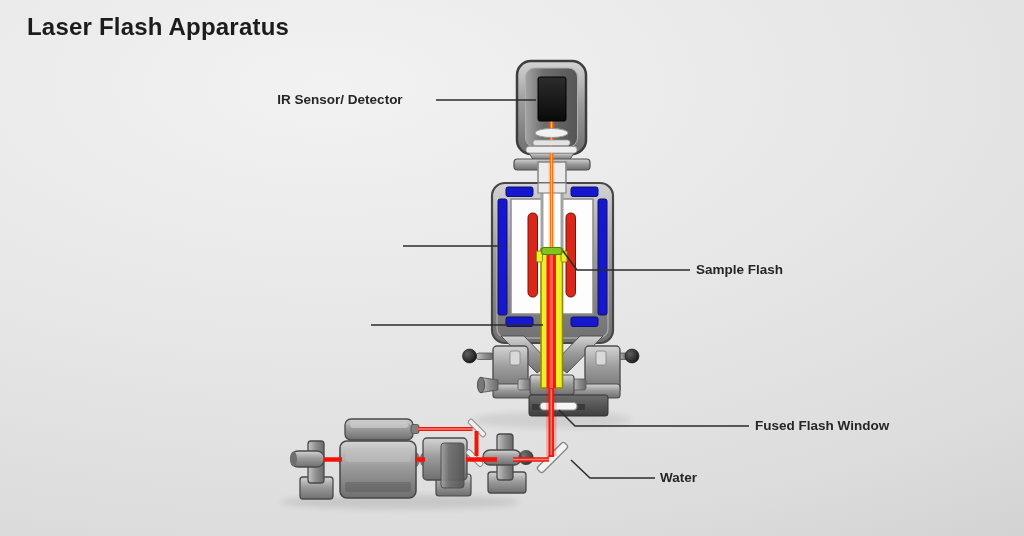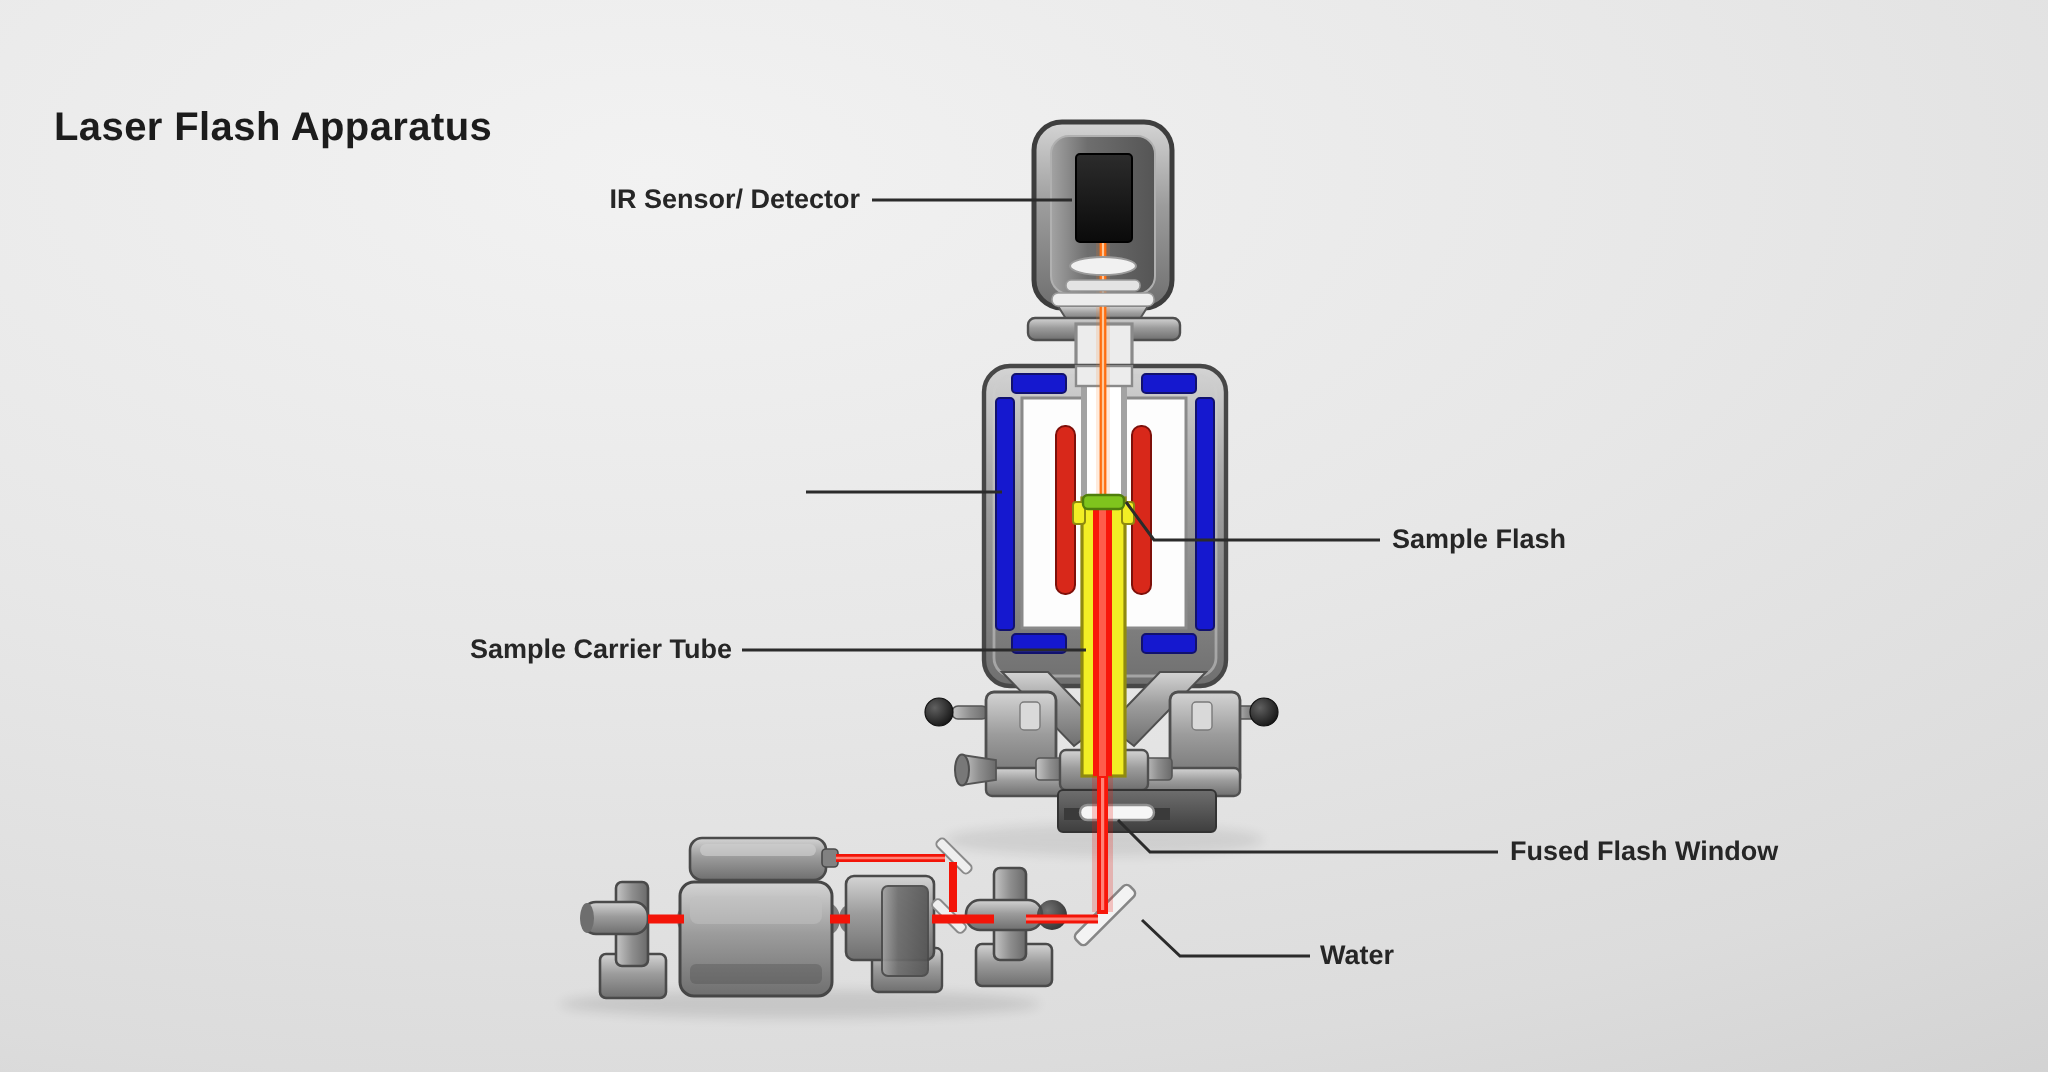--- a/index.html
+++ b/index.html
@@ -4,27 +4,27 @@
 <style>
   html,body{margin:0;padding:0;background:#bdbdbd;}
   .stage{
     position:relative;width:1024px;height:536px;overflow:hidden;
     font-family:"Liberation Sans","DejaVu Sans",sans-serif;
     background:radial-gradient(140% 125% at 32% 16%, #f2f2f2 0%, #e7e7e7 38%, #dcdcdc 68%, #c8c8c8 100%);
   }
   .stage svg{position:absolute;inset:0;}
   .title{
     position:absolute;left:27px;top:13px;
-    font-size:20px;font-weight:700;color:#1c1c1c;letter-spacing:.2px;margin-top:40px;
+    font-size:24px;font-weight:700;color:#1c1c1c;letter-spacing:.2px;
   }
   .lbl{
     position:absolute;font-size:13.5px;font-weight:700;color:#262626;
     line-height:16px;white-space:nowrap;
   }
-  .lbl.right{text-align:right;}
+  .lbl.right{text-align:center;}
 </style>
 </head>
 <body>
 
 <div class="stage">
 
 <svg viewBox="0 0 1024 536">
   <defs>
     <linearGradient id="gMetalV" x1="0" y1="0" x2="0" y2="1">
       <stop offset="0" stop-color="#d4d4d4"></stop>
@@ -223,19 +223,18 @@
   </g>
 </svg>
 
 <div class="title">Laser Flash Apparatus</div>
 
 <div class="lbl right" style="left:250px;top:92px;width:180px;">IR Sensor/ Detector</div>
 
 
 <div class="lbl" style="left:696px;top:262px;">Sample Flash</div>
 
-<div class="lbl right" style="left:220px;top:317px;width:146px;">Sample Carrier Tube</div>
 
 <div class="lbl" style="left:755px;top:418px;">Fused Flash Window</div>
 
 <div class="lbl" style="left:660px;top:470px;">Water</div>
 
 </div>
 
 </body></html>

